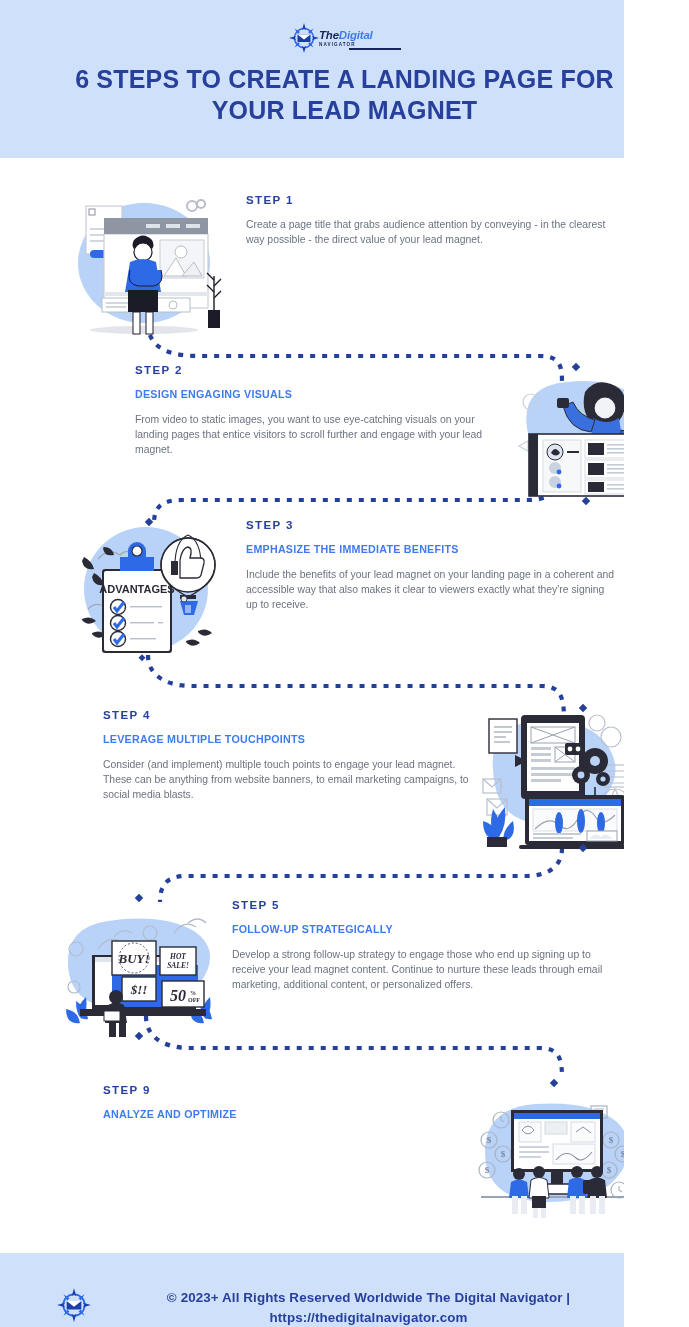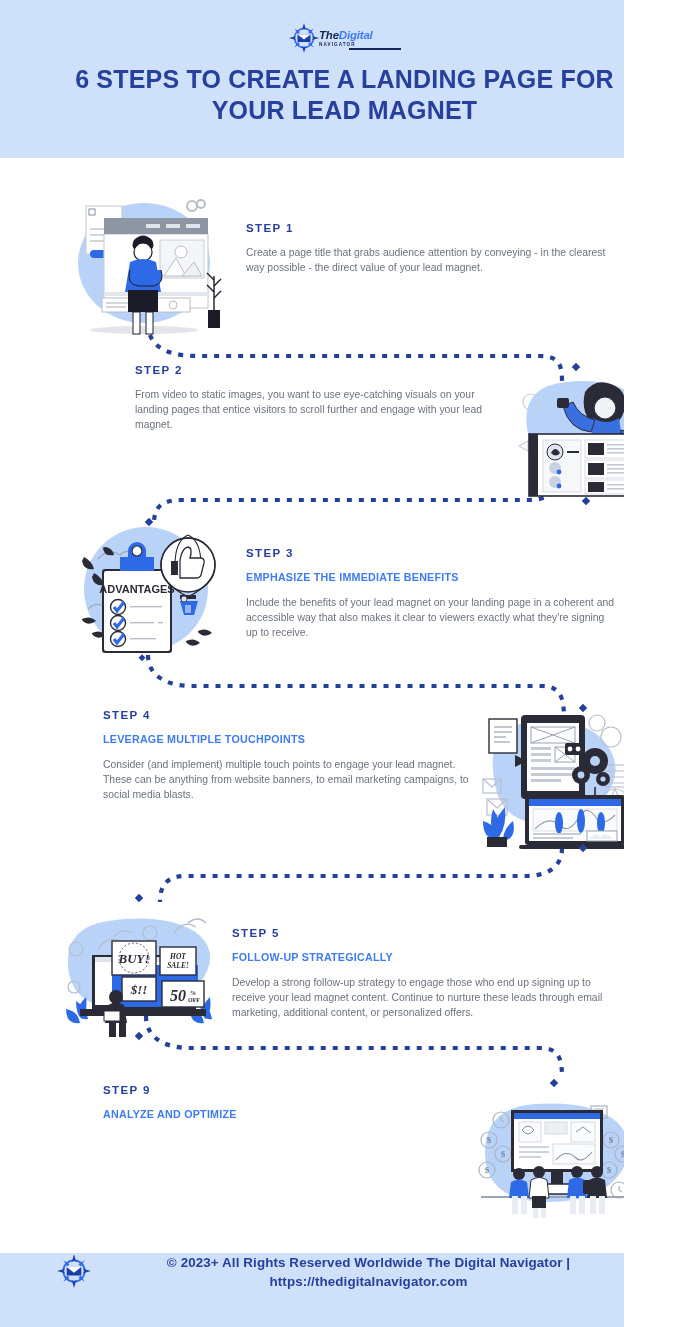--- a/index.html
+++ b/index.html
@@ -106,21 +106,21 @@
   .art {
     width: 160px;
     min-width: 160px;
     height: 150px;
     position: relative;
   }
   .step.left-img .art { margin-left: 68px; }
   .step.right-img .art { margin-right: 54px; }
 
   .copy { padding-top: 6px; }
-  .step.left-img .copy { margin-left: 18px; width: 372px; margin-top: 28px; }
+  .step.left-img .copy { margin-left: 18px; width: 372px; }
   .step.right-img .copy { margin-left: 95px; width: 372px; }
 
   .step-num {
     color: #27409c;
     font-size: 11.5px;
     font-weight: bold;
     letter-spacing: 1.4px;
     margin-bottom: 12px;
   }
   .step-head {
@@ -145,21 +145,21 @@
   }
 
   
   .footer {
     position: absolute;
     left: 0; bottom: 0;
     width: 689px;
     height: 74px;
     background: #cfe0fb;
     display: flex;
-    align-items: flex-start;
+    align-items: flex-end;
     justify-content: center;
     gap: 12px;
     padding: 0 56px;
   }
   .footer-text {
     color: #27409c;
     font-size: 13.4px;
     font-weight: bold;
     line-height: 1.45;
     text-align: center;
@@ -313,20 +313,21 @@
             <rect x="78" y="122" width="58" height="14" fill="#ffffff" stroke="#ccd2dc" stroke-width="0.8"></rect>
             <rect x="81" y="124" width="16" height="10" fill="#2b2b38"></rect>
             <rect x="100" y="126" width="33" height="1.6" fill="#c4cad6"></rect>
             <rect x="100" y="130" width="24" height="1.6" fill="#c4cad6"></rect>
             <rect x="66" y="6" width="6" height="6" fill="#25409a" transform="rotate(45 69 9)"></rect>
             <rect x="76" y="140" width="6" height="6" fill="#25409a" transform="rotate(45 79 143)"></rect>
           </svg>
         </div>
         <div class="copy">
           <div class="step-num">STEP 2</div>
+          <div class="step-head">DESIGN ENGAGING VISUALS</div>
           <div class="step-body">From video to static images, you want to use eye-catching visuals on your landing pages that entice visitors to scroll further and engage with your lead magnet.</div>
         </div>
       </div>
     </div>
 
     <div class="step left-img" style="top:355px;">
       <div class="step-inner">
         <div class="art">
           <svg width="160" height="150" viewBox="0 0 160 150">
             <circle cx="78" cy="76" r="62" fill="#b9d2f7"></circle>

